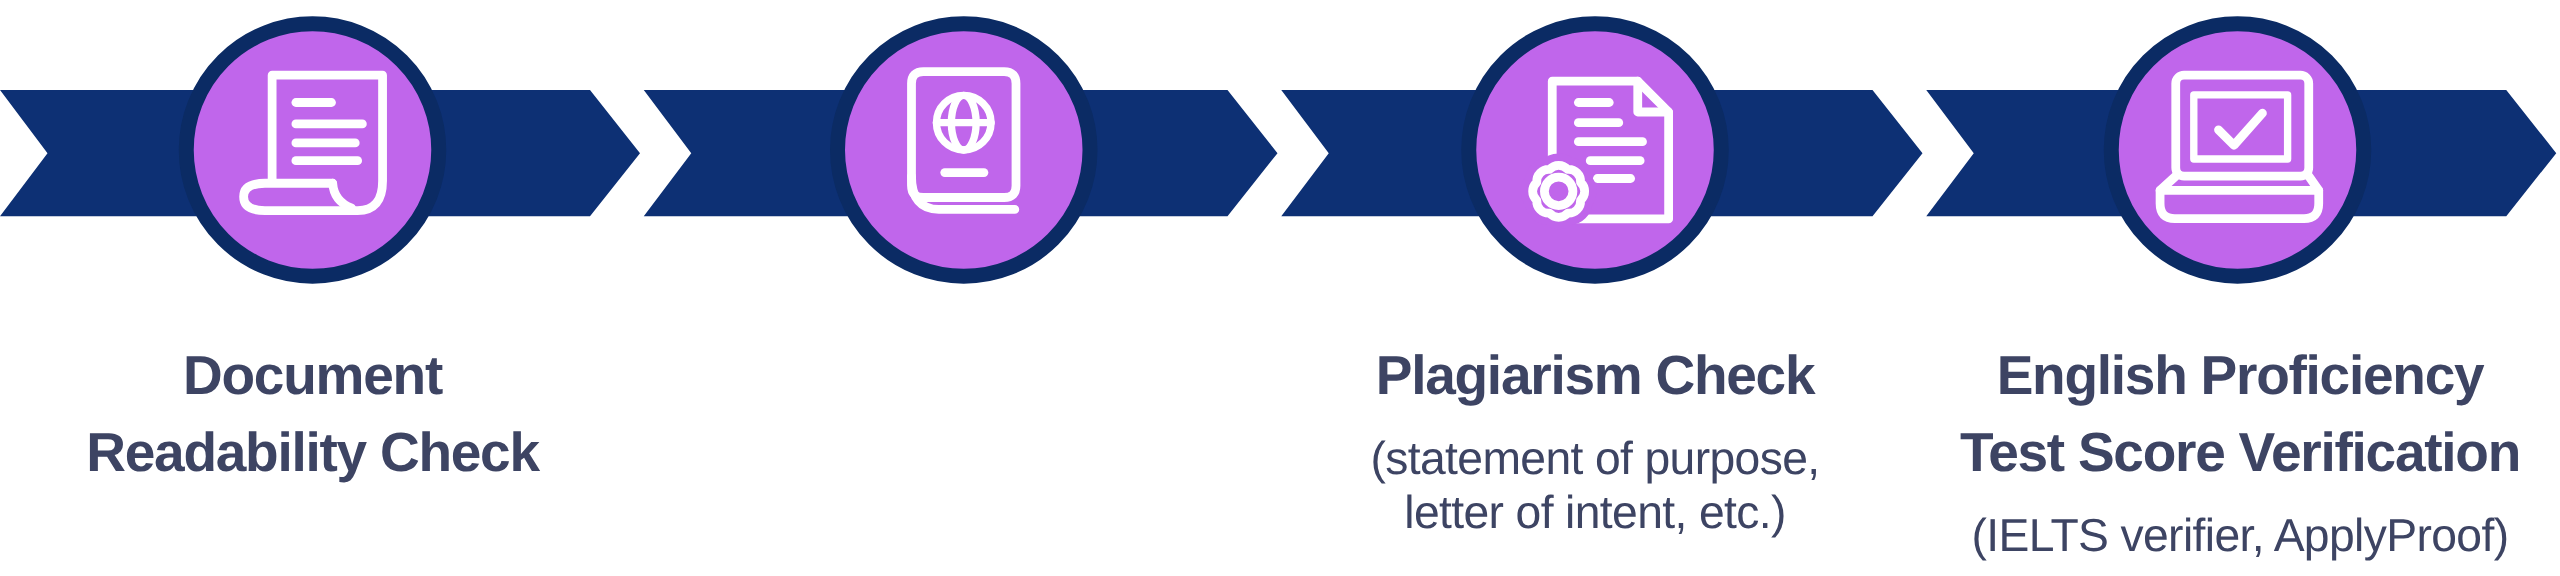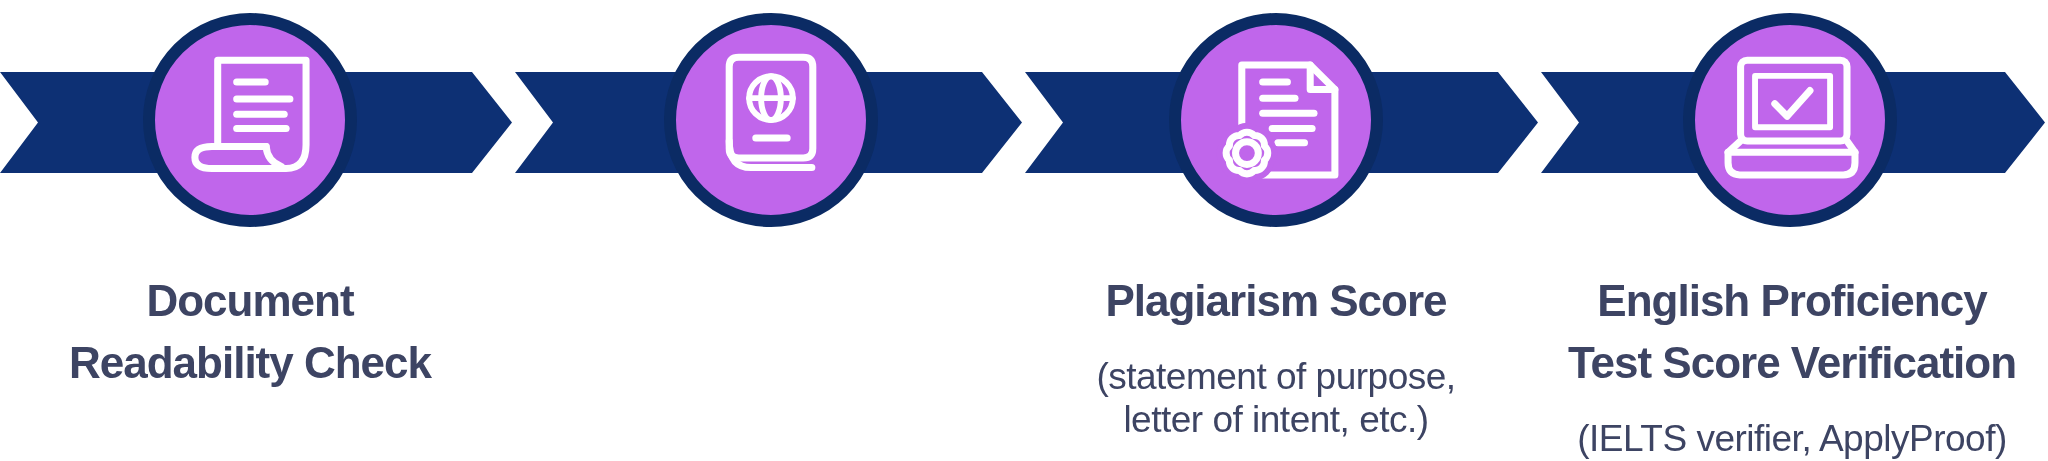--- a/index.html
+++ b/index.html
@@ -45,21 +45,21 @@
   .l2 { left: 460px; }   
   .l3 { left: 966px; }   
   .l4 { left: 1482px; }  
 
   .label-title {
     font-size: 44px; font-weight: 700; line-height: 62px;
     letter-spacing: -1px;
     white-space: pre-line;
   }
   .label-sub {
-    margin-top: 23px;
+    margin-top: 13px;
     font-size: 37px; font-weight: 400; line-height: 43px;
     letter-spacing: -0.5px;
     white-space: pre-line;
   }
 </style>
 </head>
 <body>
 
 <div class="canvas">
 
@@ -117,21 +117,21 @@
     </svg>
   </div>
 
   <div class="step-label l1">
     <div class="label-title">Document
 Readability Check</div>
   </div>
 
 
   <div class="step-label l3">
-    <div class="label-title">Plagiarism Score</div>
+    <div class="label-title">Plagiarism Check</div>
     <div class="label-sub">(statement of purpose,
 letter of intent, etc.)</div>
   </div>
 
   <div class="step-label l4">
     <div class="label-title">English Proficiency
 Test Score Verification</div>
     <div class="label-sub">(IELTS verifier, ApplyProof)</div>
   </div>
 

